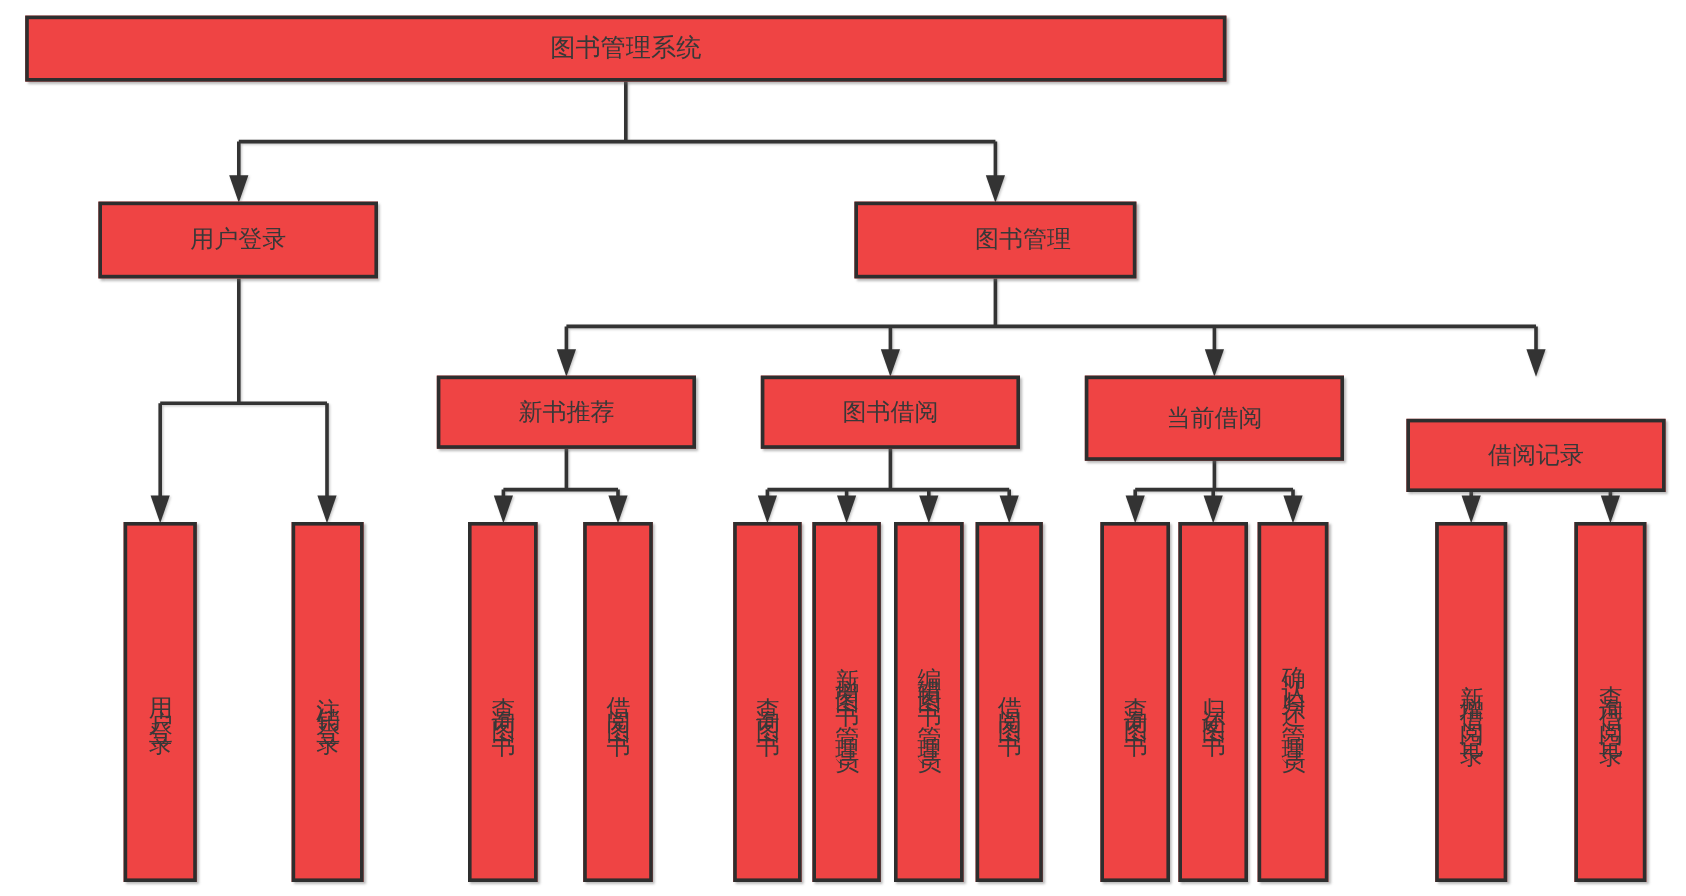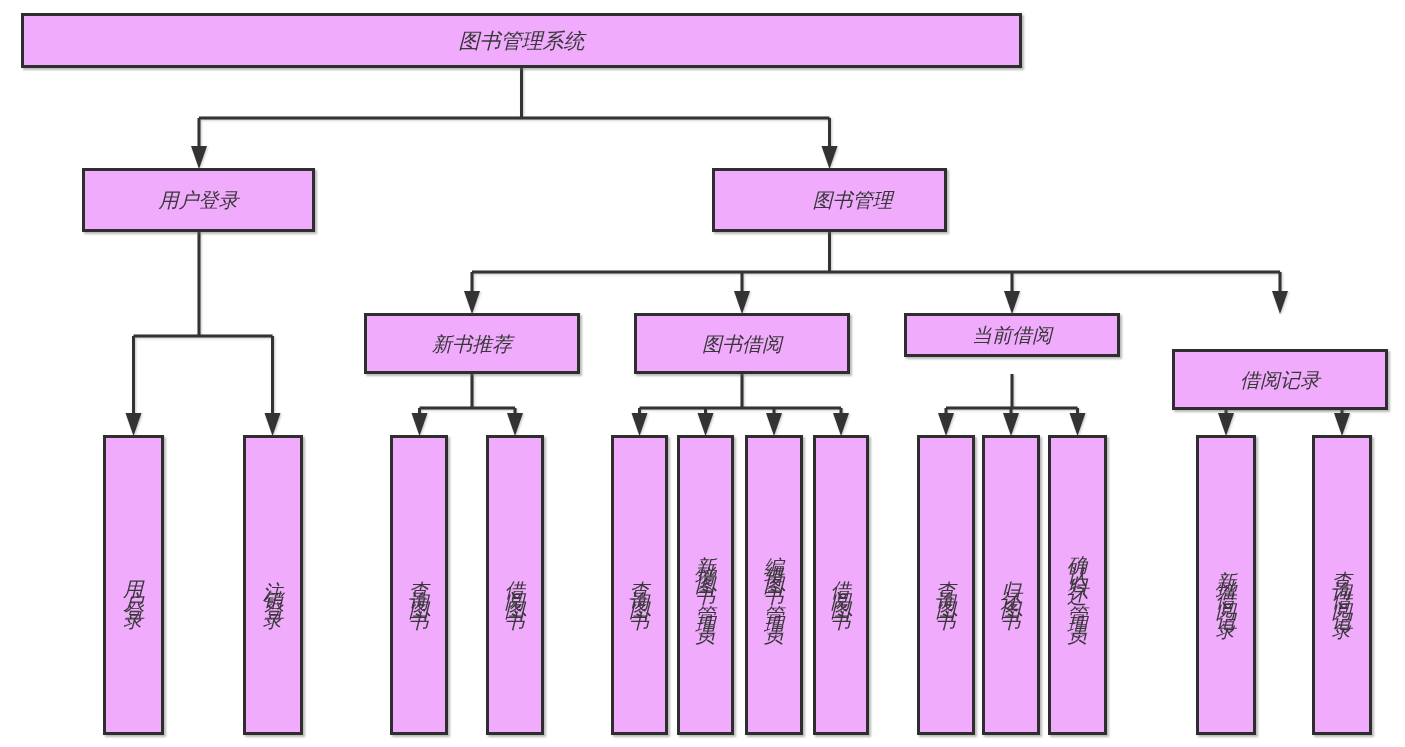--- a/index.html
+++ b/index.html
@@ -15,31 +15,30 @@
     position: absolute;
     left: 0; top: 0;
     width: 1405px; height: 747px;
     filter: drop-shadow(1.5px 1.5px 1px rgba(90,90,90,0.35));
   }
   #wires path { stroke: #333333; stroke-width: 3; fill: none; }
   #wires polygon { fill: #333333; stroke: none; }
   .box {
     position: absolute;
     box-sizing: border-box;
-    background: #f0abfc;
+    background: #ef4444;
     border: 3px solid #2e2e2e;
     display: flex;
     align-items: center;
     justify-content: center;
     color: #383838;
     font-size: 20px;
     line-height: 1;
     box-shadow: 2px 2px 2px rgba(100,100,100,0.45);
     white-space: nowrap;
-    font-style: italic;
   }
   .box.root { font-size: 21px; }
   .vbox {
     writing-mode: vertical-rl;
     text-orientation: mixed;
     letter-spacing: 10px;
     white-space: normal;
     padding: 6px 0;
   }
   .watermark {
@@ -107,21 +106,21 @@
     </g>
   </svg>
 
   <div class="box root" style="left:21px; top:13px; width:1001px; height:55px;">图书管理系统</div>
 
   <div class="box" style="left:82px; top:168px; width:233px; height:64px;">用户登录</div>
   <div class="box" style="left:712px; top:168px; width:235px; height:64px;padding-left:46px;">图书管理</div>
 
   <div class="box" style="left:634px; top:313px; width:216px; height:61px;">图书借阅</div>
   <div class="box" style="left:364px; top:313px; width:216px; height:61px;">新书推荐</div>
-  <div class="box" style="left:904px; top:313px; width:216px; height:44px;">当前借阅</div>
+  <div class="box" style="left:904px; top:313px; width:216px; height:71px;">当前借阅</div>
   <div class="box" style="left:1172px; top:313px; width:216px; height:61px;margin-top:36px;">借阅记录</div>
 
   <div class="box vbox" style="left:103px; top:435px; width:61px; height:300px;">用户登录</div>
   <div class="box vbox" style="left:243px; top:435px; width:60px; height:300px;">注销登录</div>
 
   <div class="box vbox" style="left:390px; top:435px; width:58px; height:300px;">查询图书</div>
   <div class="box vbox" style="left:486px; top:435px; width:58px; height:300px;">借阅图书</div>
 
   <div class="box vbox" style="left:611px; top:435px; width:57px; height:300px;">查询图书</div>
   <div class="box vbox" style="left:677px; top:435px; width:57px; height:300px;">新增图书（管理员）</div>

